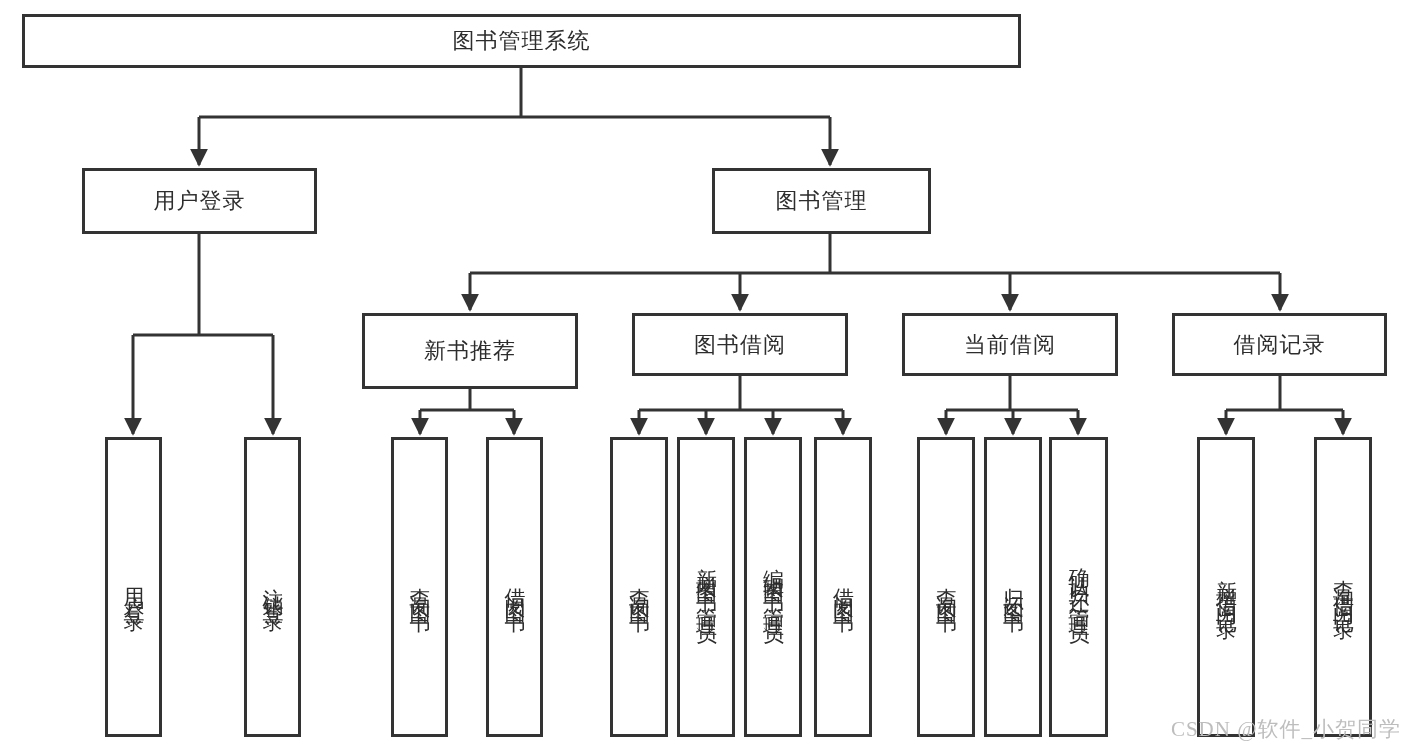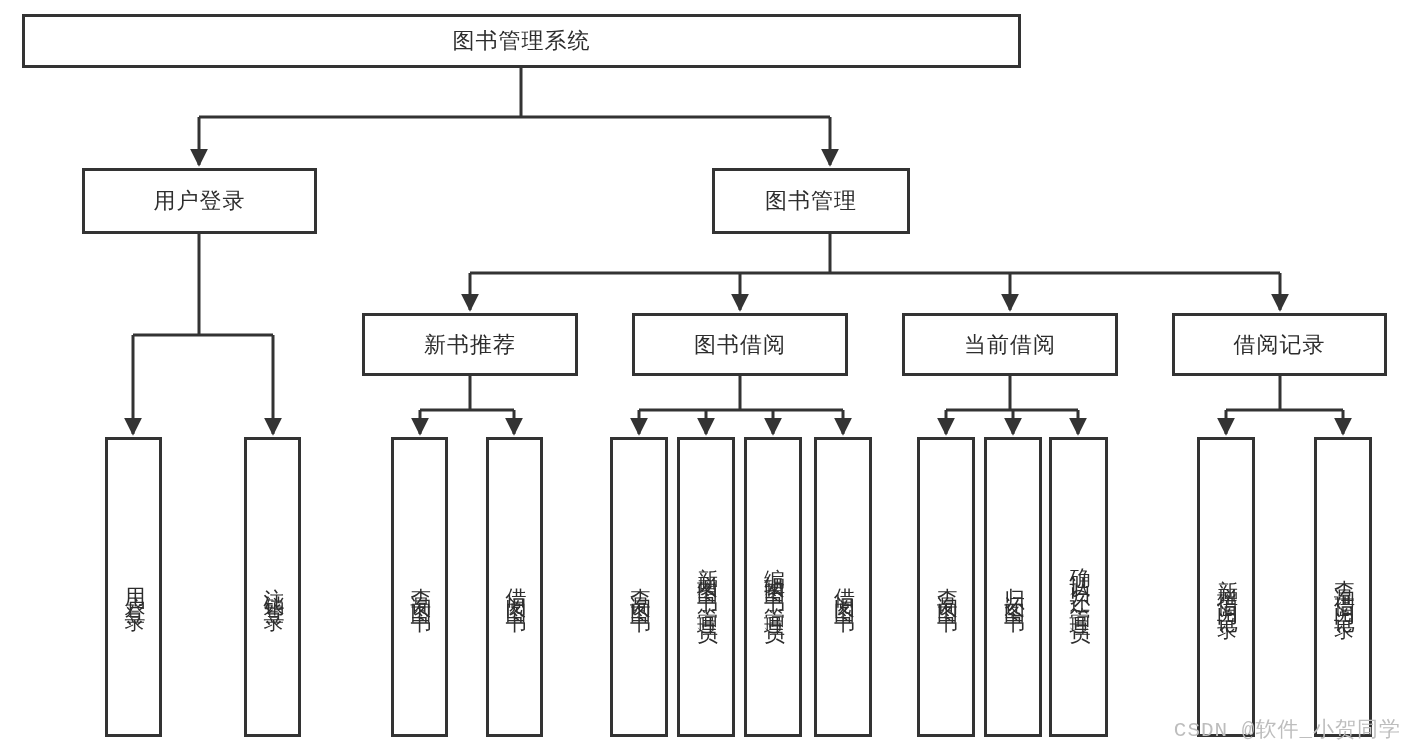--- a/index.html
+++ b/index.html
@@ -1,18 +1,18 @@
 <!DOCTYPE html>
 <html><head>
 <meta charset="utf-8">
 <style>
   html,body { margin:0; padding:0; background:#fff; }
   .canvas {
     position:relative; width:1405px; height:747px; background:#ffffff;
-    font-family:Liberation Mono, monospace; overflow:hidden;
+    font-family:Liberation Serif, serif; overflow:hidden;
   }
   svg.connectors { position:absolute; left:0; top:0; width:1405px; height:747px; }
   .box {
     position:absolute; box-sizing:border-box;
     border:3px solid #333333; background:#ffffff;
     display:flex; align-items:center; justify-content:center;
     color:#2d2d2d;
   }
   .box .h-label { font-size:22px; letter-spacing:1px; white-space:nowrap; }
   .leaf .v-label {
@@ -72,25 +72,25 @@
     </g>
   </svg>
 
   <div class="box" style="left:22px; top:14px; width:999px; height:54px;">
     <span class="h-label">图书管理系统</span>
   </div>
 
   <div class="box" style="left:82px; top:168px; width:235px; height:66px;">
     <span class="h-label">用户登录</span>
   </div>
-  <div class="box" style="left:712px; top:168px; width:198px; height:66px;text-align:right;">
+  <div class="box" style="left:712px; top:168px; width:219px; height:66px;text-align:right;">
     <span class="h-label">图书管理</span>
   </div>
 
-  <div class="box" style="left:362px; top:313px; width:216px; height:63px;">
+  <div class="box" style="left:362px; top:313px; width:216px; height:76px;">
     <span class="h-label">新书推荐</span>
   </div>
   <div class="box" style="left:902px; top:313px; width:216px; height:63px;">
     <span class="h-label">当前借阅</span>
   </div>
   <div class="box" style="left:632px; top:313px; width:216px; height:63px;">
     <span class="h-label">图书借阅</span>
   </div>
   <div class="box" style="left:1172px; top:313px; width:215px; height:63px;">
     <span class="h-label">借阅记录</span>

